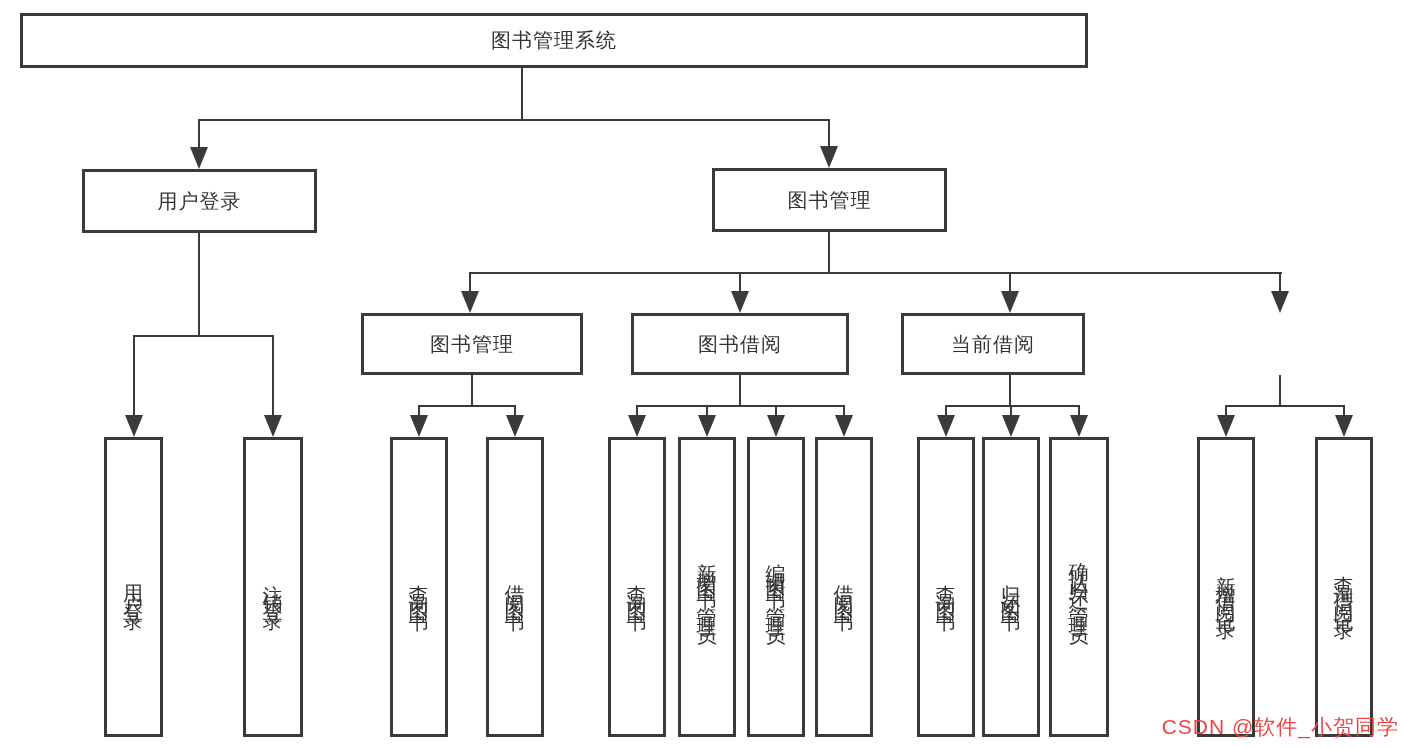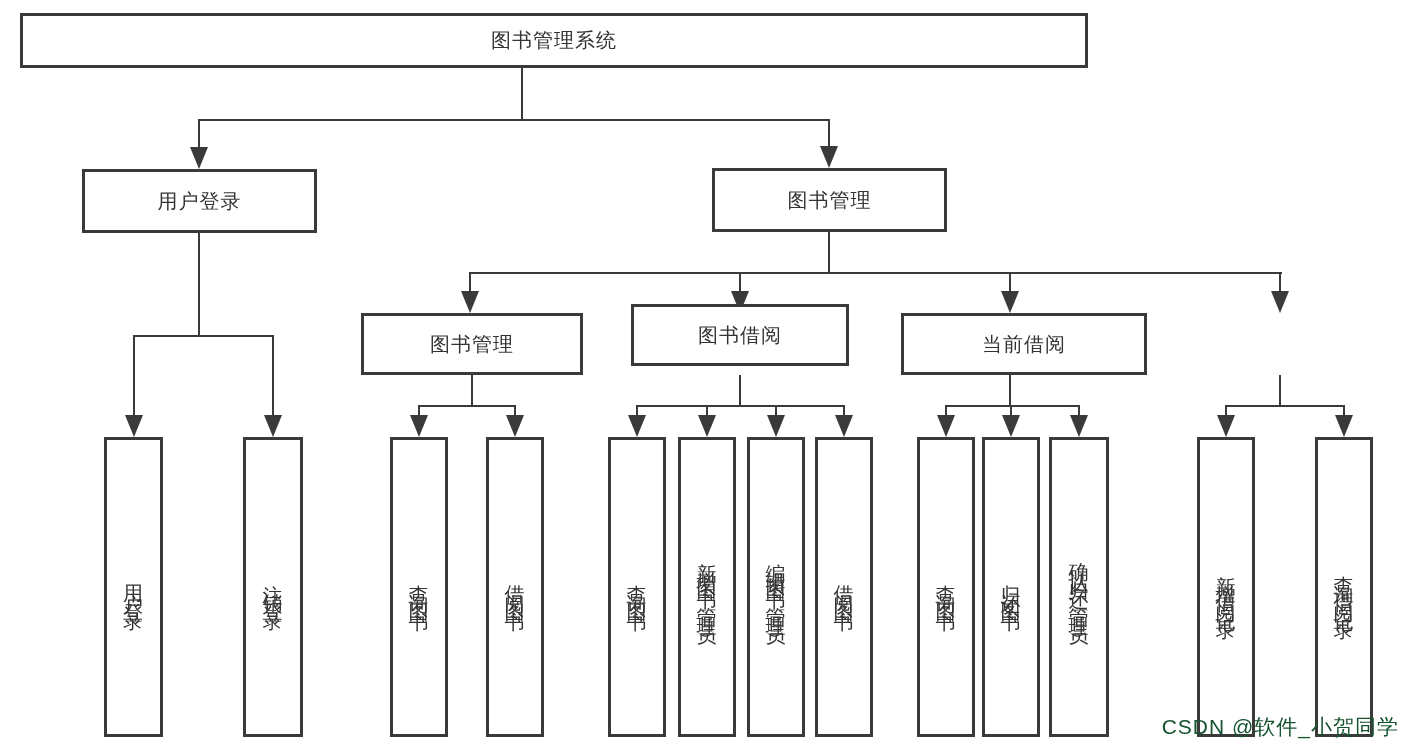--- a/index.html
+++ b/index.html
@@ -18,21 +18,21 @@
     color:#333333; line-height:1;
   }
   .line { position:absolute; background:#3a3a3a; }
   .arrow {
     position:absolute; width:0; height:0;
     border-left:9px solid transparent; border-right:9px solid transparent;
     border-top:22px solid #3a3a3a;
   }
   .watermark {
     position:absolute; right:6px; bottom:6px; z-index:10;
-    font-size:21px; color:#14532d; letter-spacing:1px;
+    font-size:21px; color:#ef4444; letter-spacing:1px;
   }
 </style>
 </head>
 <body>
 
 <div class="canvas">
 
   <div class="box hbox" style="left:20px;top:13px;width:1068px;height:55px">图书管理系统</div>
 
   <div class="line" style="left:521px;top:68px;width:2px;height:53px"></div>
@@ -57,22 +57,22 @@
   <div class="line" style="left:469px;top:272px;width:2px;height:21px"></div>
   <div class="line" style="left:739px;top:272px;width:2px;height:21px"></div>
   <div class="line" style="left:1009px;top:272px;width:2px;height:21px"></div>
   <div class="line" style="left:1279px;top:272px;width:2px;height:21px"></div>
   <div class="arrow" style="left:461px;top:291px"></div>
   <div class="arrow" style="left:731px;top:291px"></div>
   <div class="arrow" style="left:1001px;top:291px"></div>
   <div class="arrow" style="left:1271px;top:291px"></div>
 
   <div class="box hbox" style="left:361px;top:313px;width:222px;height:62px">图书管理</div>
-  <div class="box hbox" style="left:631px;top:304px;width:218px;height:62px">图书借阅</div>
-  <div class="box hbox" style="left:901px;top:313px;width:246px;height:62px">当前借阅</div>
+  <div class="box hbox" style="left:631px;top:313px;width:218px;height:62px">图书借阅</div>
+  <div class="box hbox" style="left:901px;top:313px;width:184px;height:62px">当前借阅</div>
 
   <div class="line" style="left:471px;top:375px;width:2px;height:32px"></div>
   <div class="line" style="left:418px;top:405px;width:98px;height:2px"></div>
   <div class="line" style="left:418px;top:405px;width:2px;height:14px"></div>
   <div class="line" style="left:514px;top:405px;width:2px;height:14px"></div>
   <div class="arrow" style="left:410px;top:415px"></div>
   <div class="arrow" style="left:506px;top:415px"></div>
 
   <div class="line" style="left:739px;top:375px;width:2px;height:32px"></div>
   <div class="line" style="left:636px;top:405px;width:209px;height:2px"></div>

